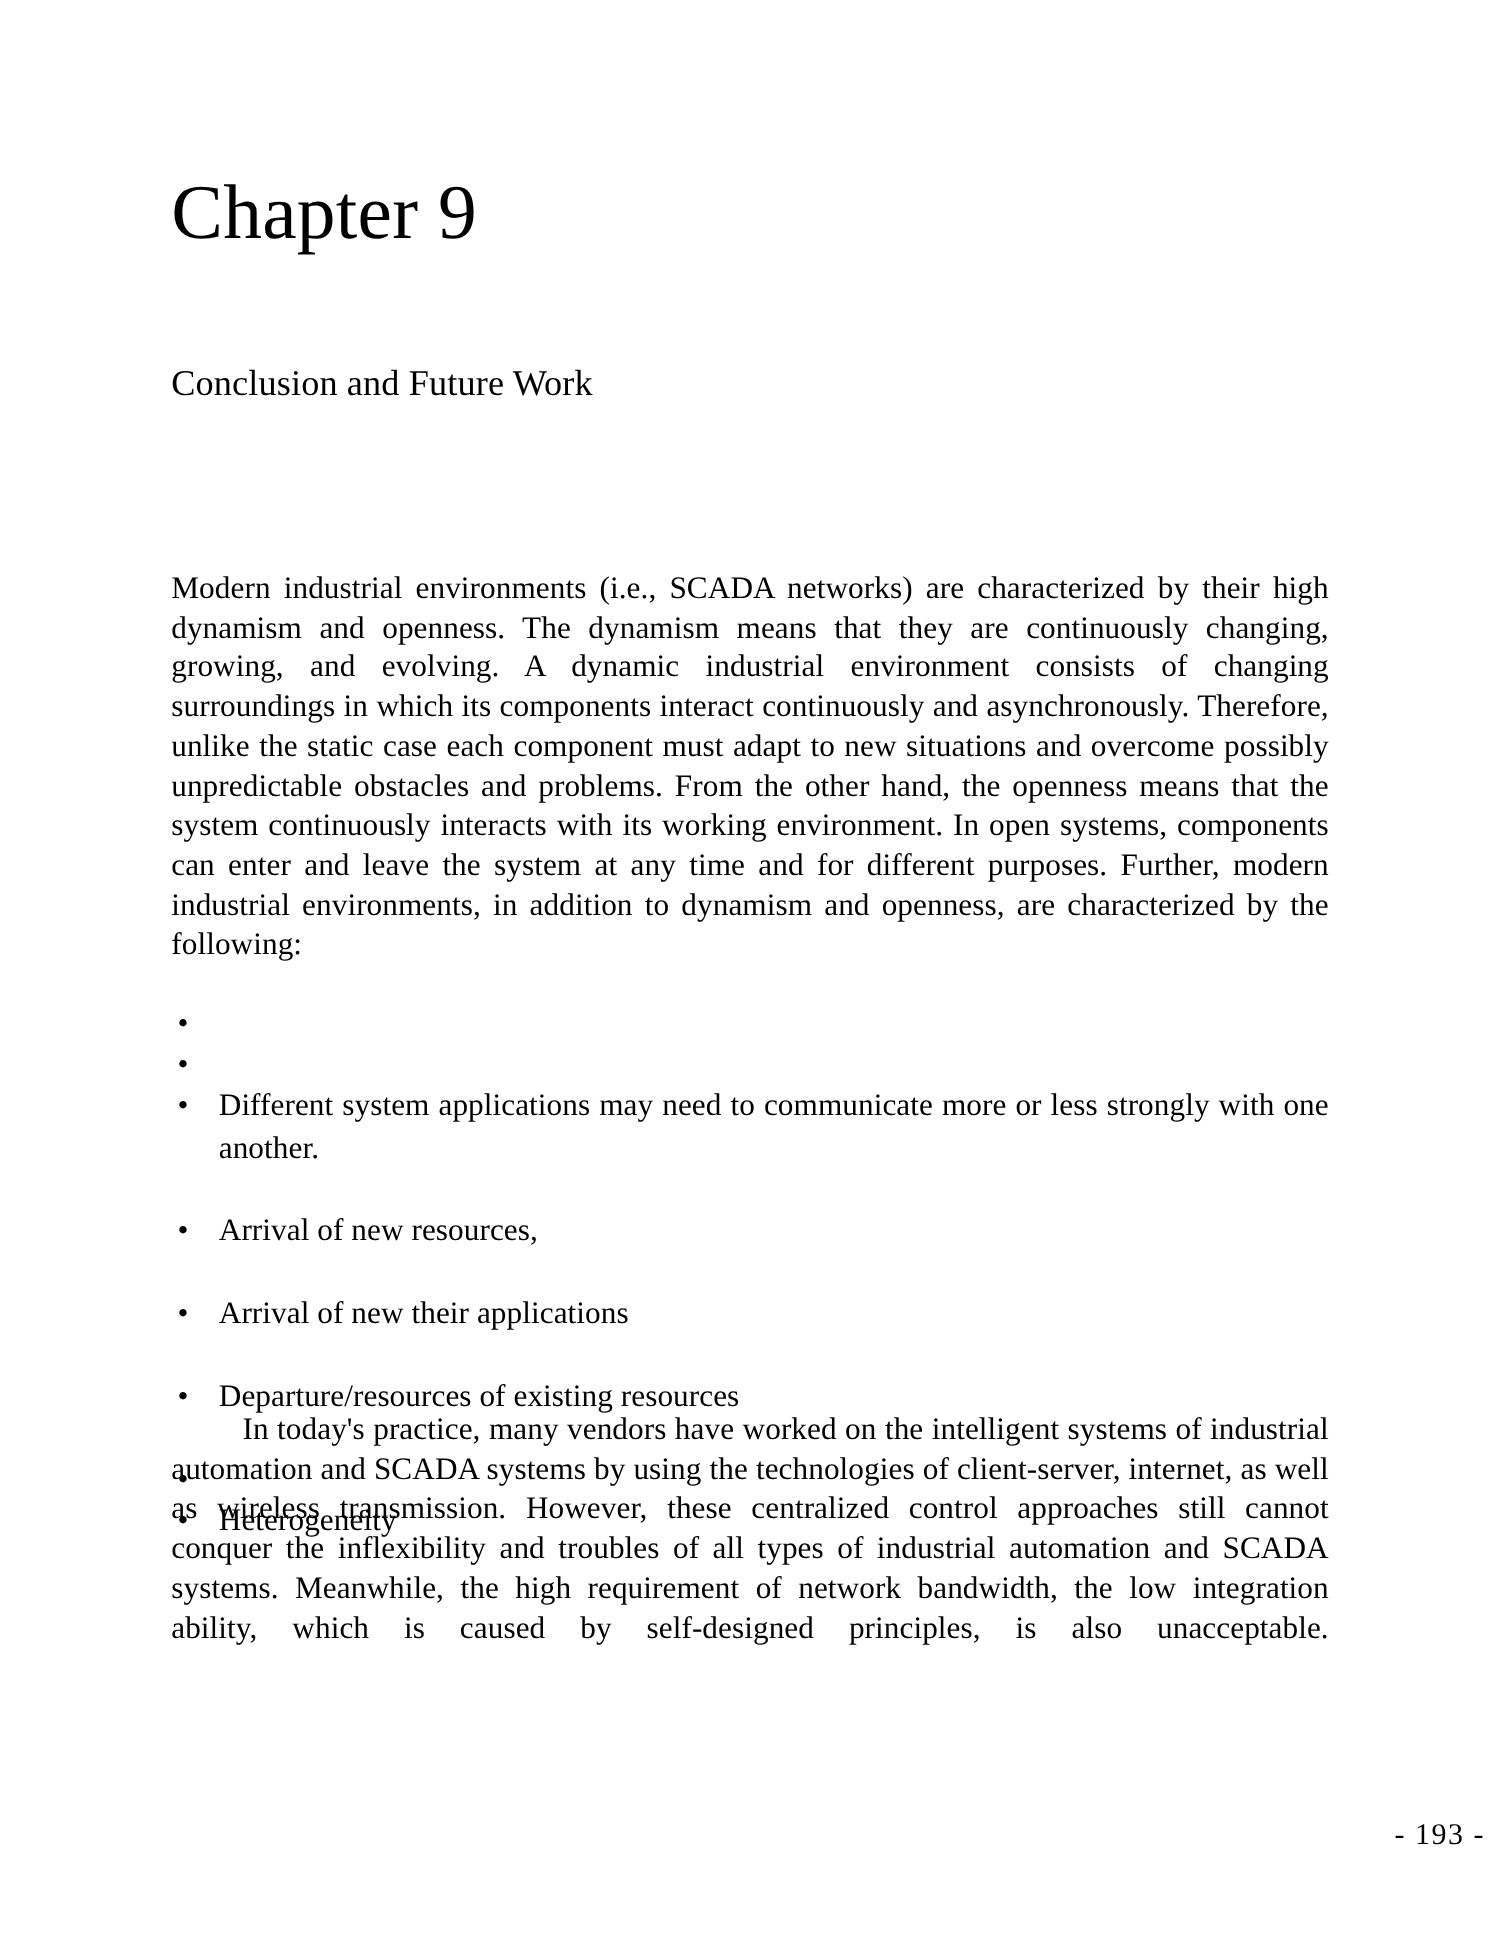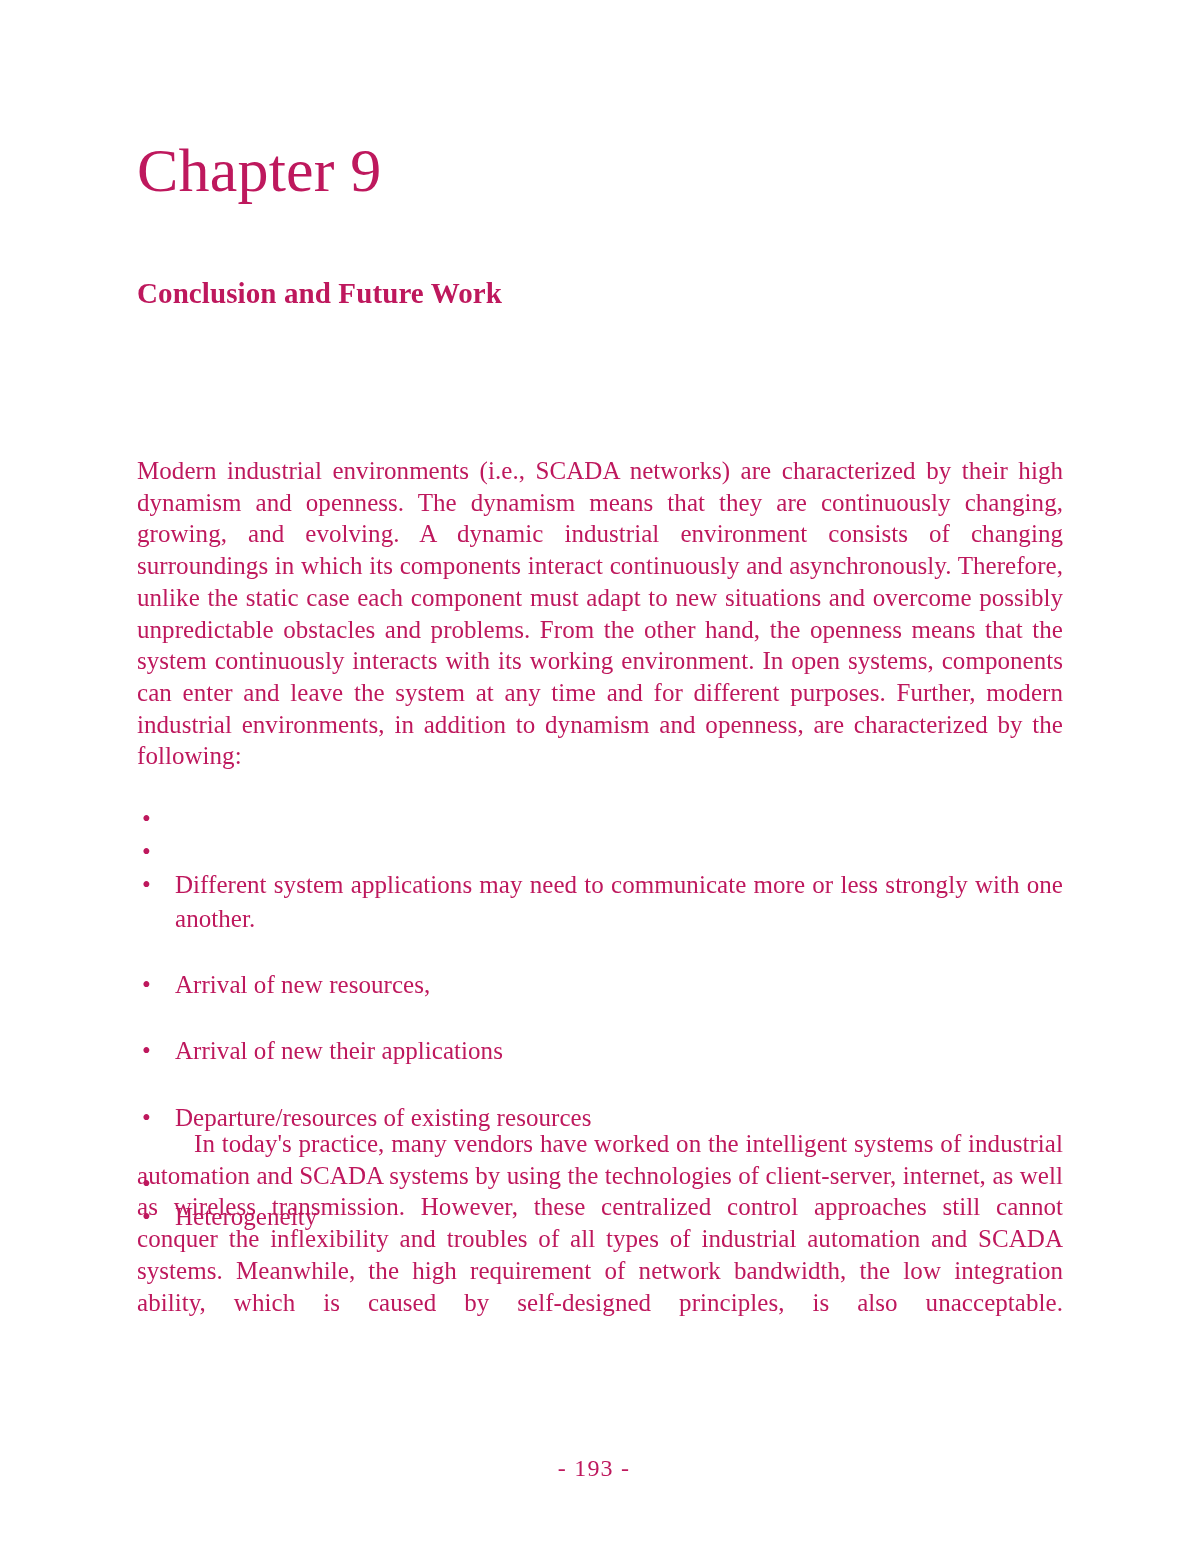--- a/index.html
+++ b/index.html
@@ -9,21 +9,21 @@
     background: #ffffff;
   }
 
   .page {
     position: relative;
     width: 1188px;
     height: 1553px;
     background: #ffffff;
     overflow: hidden;
     font-family: "Liberation Serif", "DejaVu Serif", serif;
-    color: #be185d;
+    color: #000000;
     box-sizing: border-box;
   }
 
   
   .col {
     position: absolute;
     left: 137px;
     width: 926px;
   }
 
@@ -32,23 +32,23 @@
     top: 139px;
     font-size: 62px;
     line-height: 1.0;
     font-weight: normal;
     letter-spacing: 0.2px;
     margin: 0;
   }
 
   
   .chapter-subtitle {
-    top: 278px;
+    top: 292px;
     font-size: 29px;
-    font-weight: bold;
+    font-weight: normal;
     line-height: 1.1;
     letter-spacing: 0.1px;
     margin: 0;
   }
 
   
   .section-heading {
     top: 388px;
     font-size: 26px;
     font-weight: bold;
@@ -127,21 +127,21 @@
   .body-block-2 {
     top: 1128px;
   }
 
   
   .page-number {
     position: absolute;
     left: 0;
     right: 0;
     top: 1455px;
-    text-align: center;
+    text-align: right;
     font-size: 24px;
     line-height: 1.1;
     letter-spacing: 1.2px;
   }
 </style>
 </head>
 <body>
 
 <div class="page">
 

